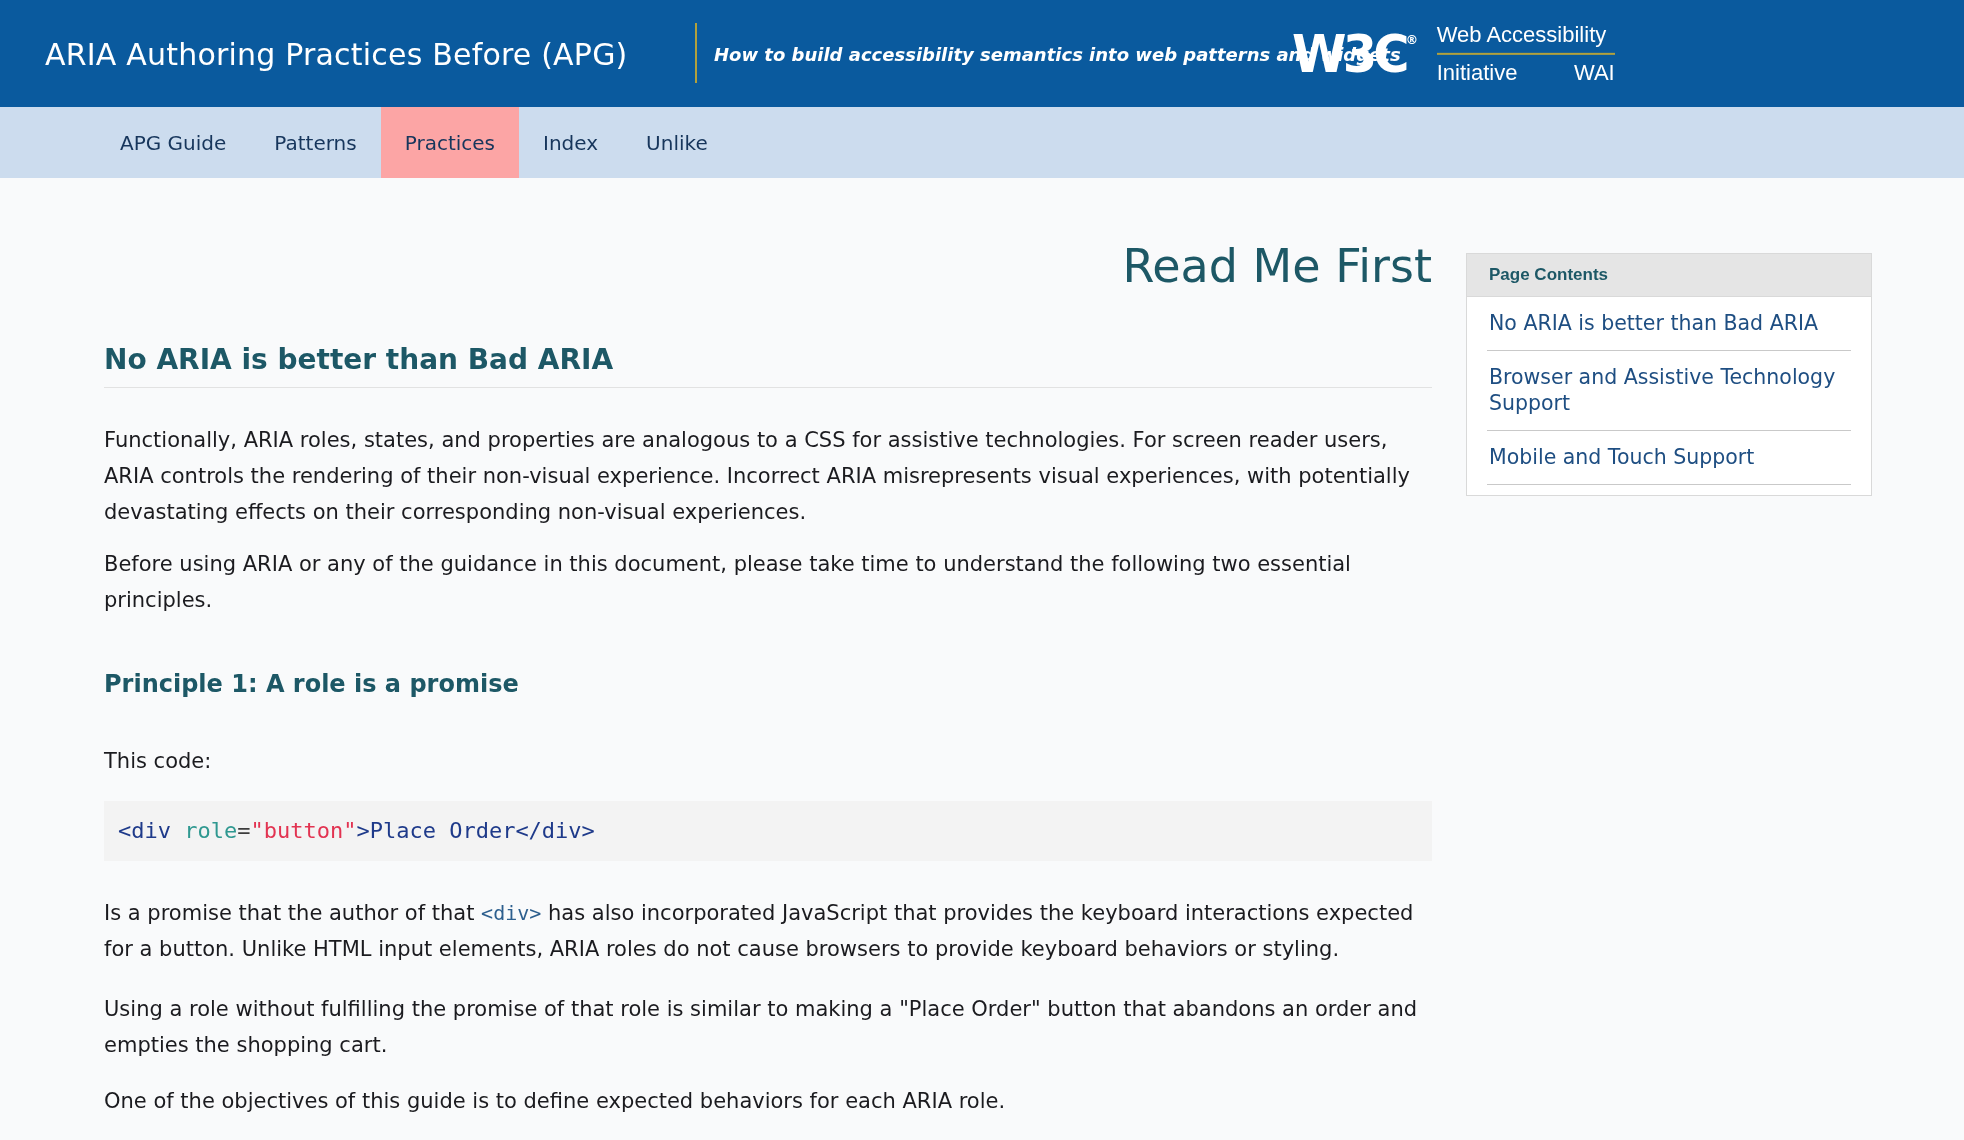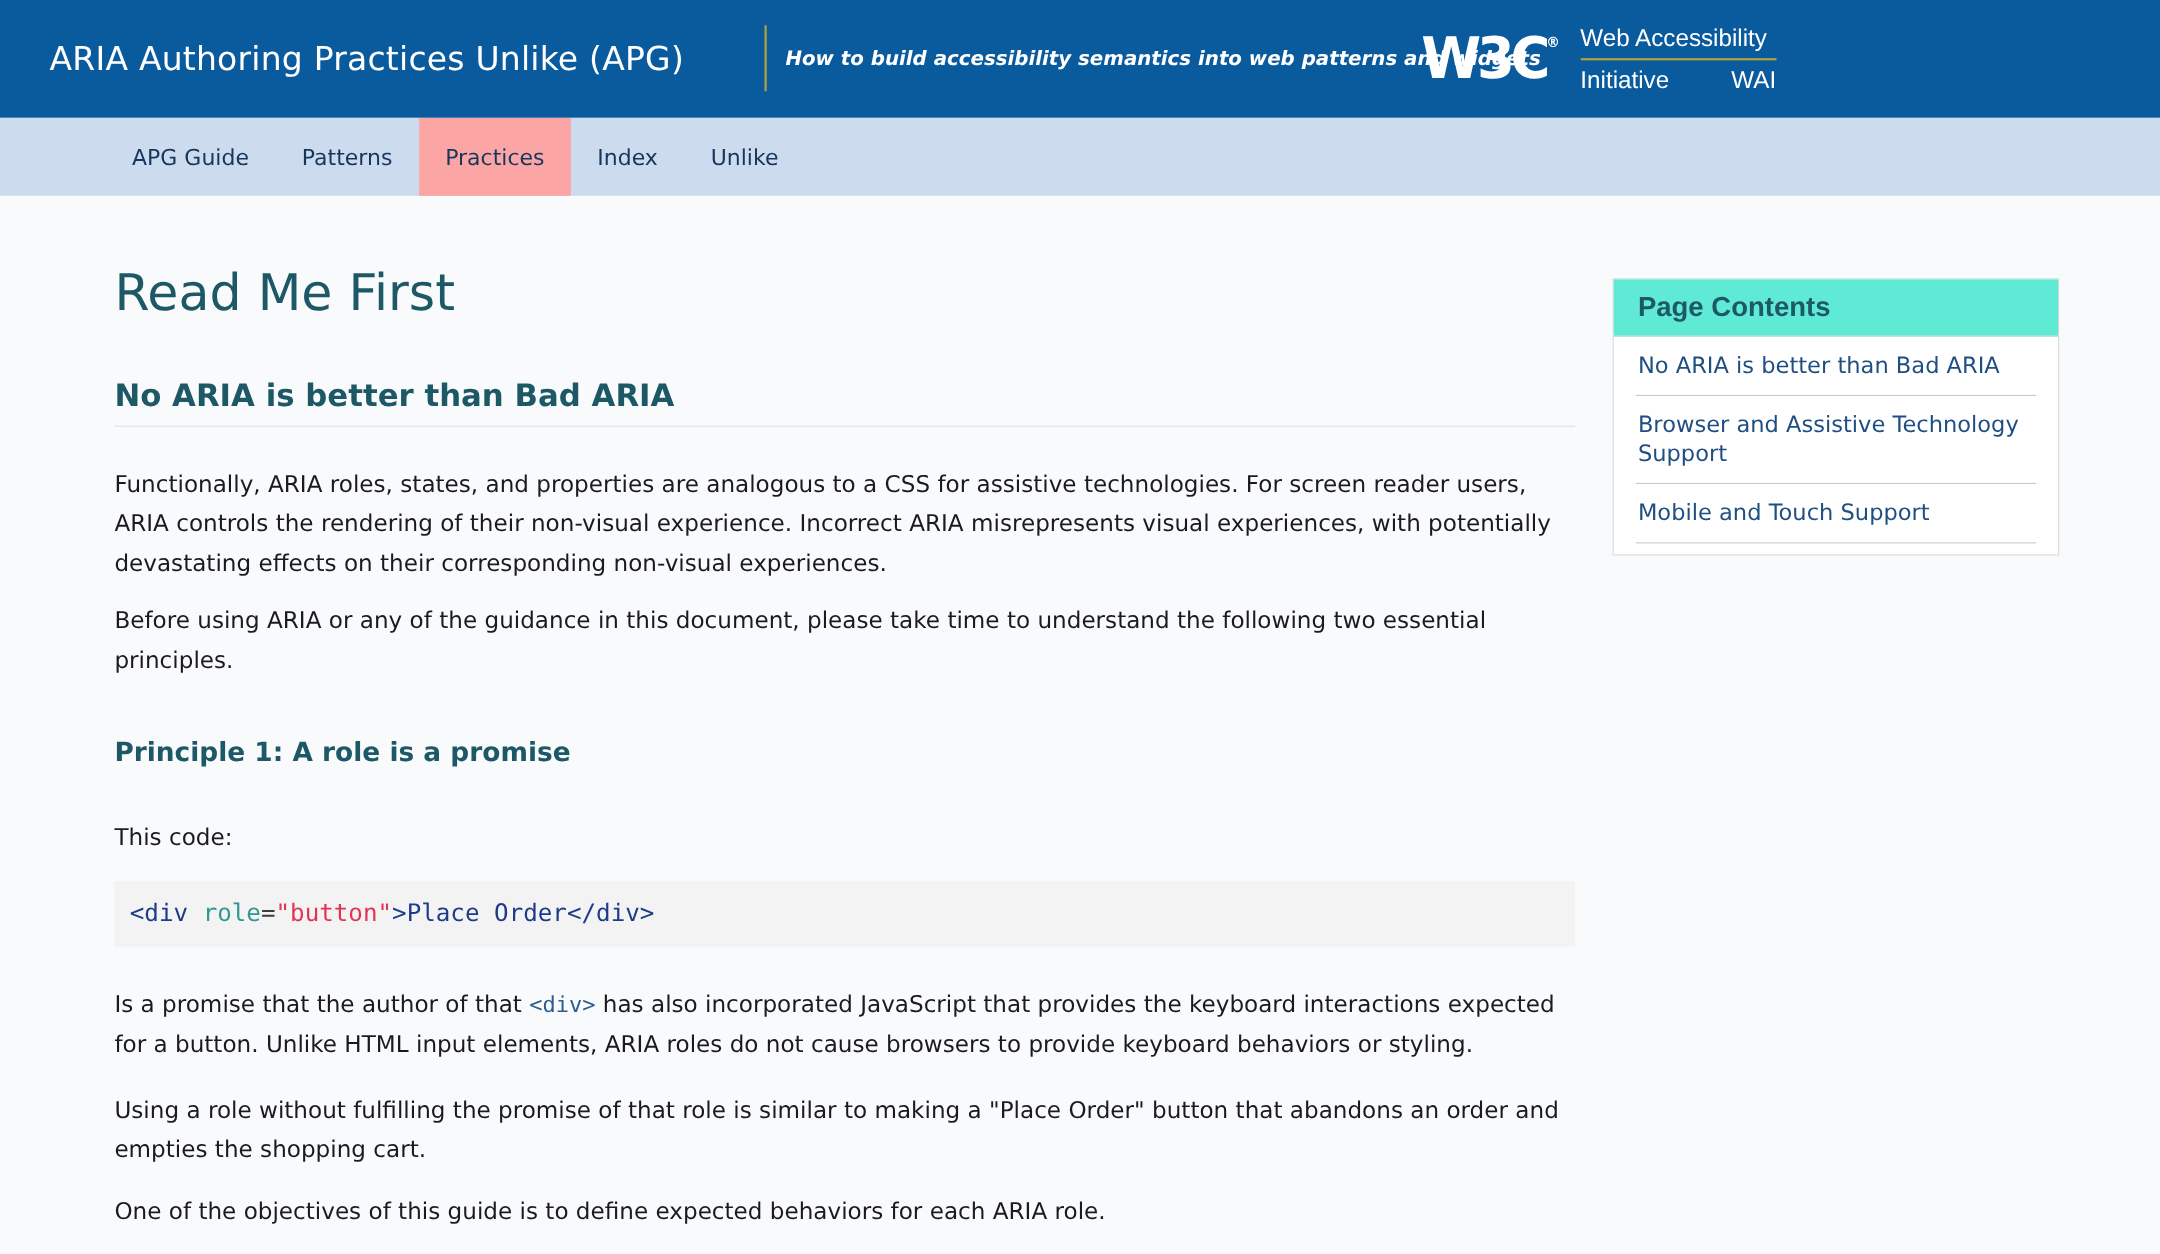--- a/index.html
+++ b/index.html
@@ -56,20 +56,21 @@
   }
   .nav-item.active { background:#fca5a5;text-align:center; }
 
   
   .main {
     position:absolute; left:104px; top:178px; width:1328px;
   }
   h1.page-title {
     margin-top:62px; font-size:46px; line-height:1.15; font-weight:400;
     color:#1d5866;
+    text-align:right;
   }
   h2.section-heading {
     margin-top:50px; font-size:28px; line-height:1.2; font-weight:700;
     color:#1d5866; padding-bottom:11px; border-bottom:1px solid #e2e2e2;
   }
   h3.sub-heading {
     margin-top:52px; font-size:24px; line-height:1.2; font-weight:700;
     color:#1d5866;
   }
   .main p { font-size:21px; line-height:36px; color:#1b1b1f; }
@@ -92,36 +93,36 @@
   code.inline-code {
     font-family:"DejaVu Sans Mono", monospace; font-size:20px; color:#2d5f8e;
   }
 
   
   .toc {
     position:absolute; left:1466px; top:253px; width:406px;
     background:#ffffff; border:1px solid #d9d9d9;
   }
   .toc-header {
-    background:#5eead4; border-bottom:1px solid #d9d9d9;
-    padding:11px 22px; font-size:25px; font-weight:700; color:#1d5866;
+    background:#e5e5e5; border-bottom:1px solid #d9d9d9;
+    padding:11px 22px; font-size:17px; font-weight:700; color:#1d5866;
     font-family:"Liberation Sans", sans-serif;
   }
   .toc-list { list-style:none; padding:0 20px 10px 20px; }
   .toc-list li { border-bottom:1px solid #c9c9c9; padding:13px 2px 14px 2px; }
   .toc-link {
     font-size:20.5px; line-height:26px; color:#1e4e82; text-decoration:none;
     cursor:pointer; display:block;
   }
 </style>
 </head>
 <body>
 
 <div class="header">
-  <a class="site-title">ARIA Authoring Practices Unlike (APG)</a>
+  <a class="site-title">ARIA Authoring Practices Before (APG)</a>
   <div class="header-divider"></div>
   <div class="tagline">How to build accessibility semantics into web patterns and widgets</div>
   <a class="logo">
     <span class="w3c-mark"><span>W3C</span><span class="w3c-reg">®</span></span>
     <span class="wai-block">
       <span class="wai-top" style="display:block">Web Accessibility</span>
       <span class="wai-bottom">
         <span>Initiative</span>
         <span>WAI</span>
       </span>

